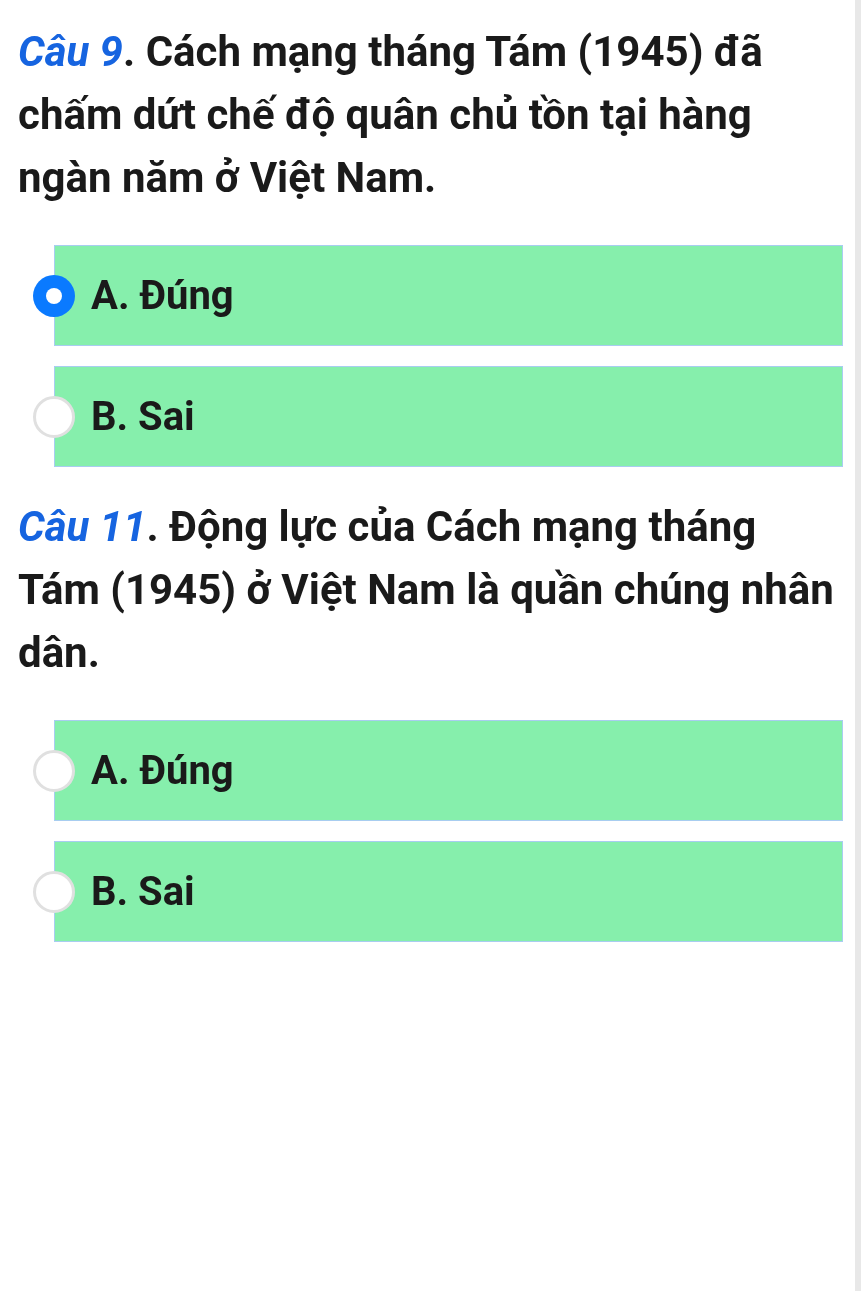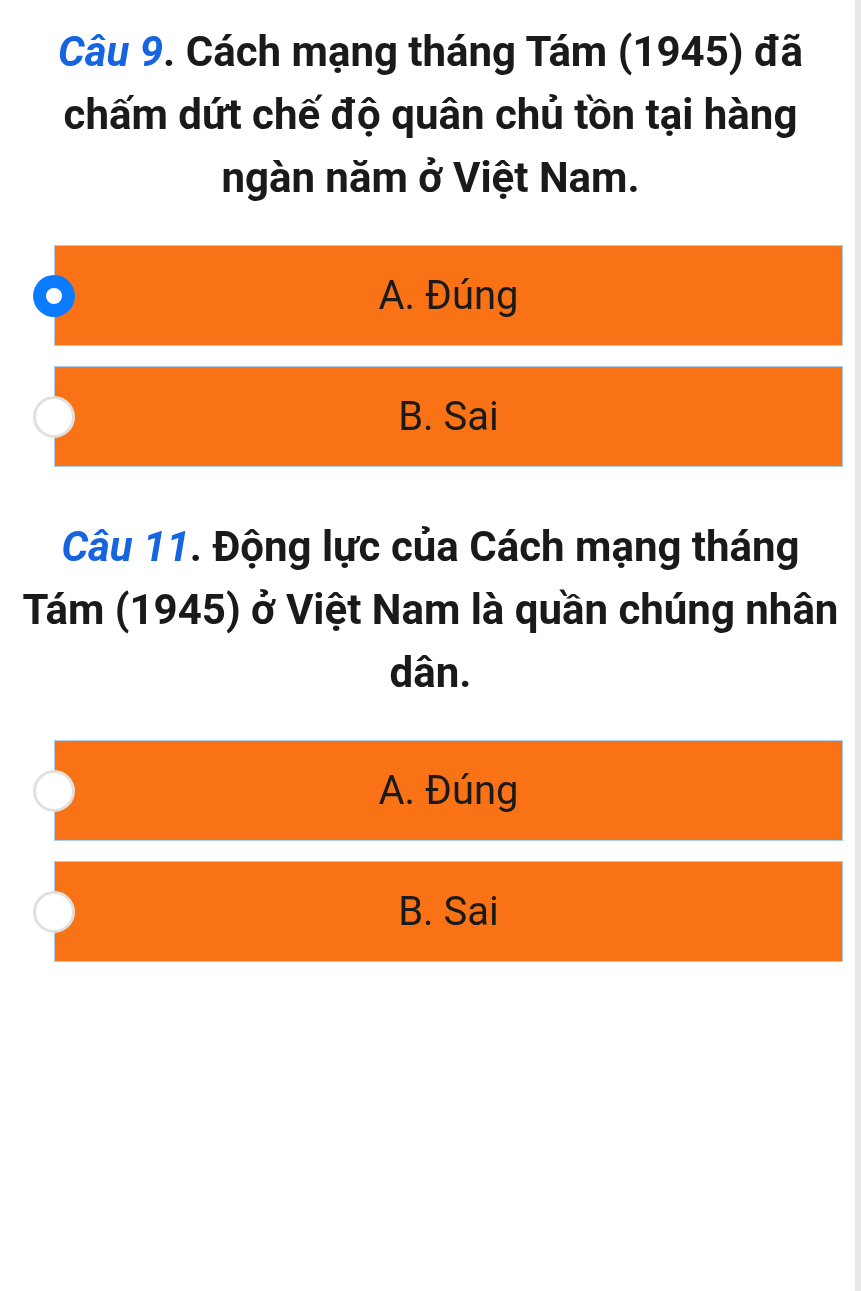--- a/index.html
+++ b/index.html
@@ -8,22 +8,21 @@
       box-sizing: border-box;
     }
     body {
       font-family: -apple-system, BlinkMacSystemFont, "Segoe UI", Roboto, Helvetica, Arial, sans-serif;
       background: #ffffff;
       padding: 20px 18px;
       width: 861px;
       color: #1a1a1a;
     }
     .question-block {
-      margin-bottom: 48px;
-      text-align: center;
+      margin-bottom: 28px;
     }
     .question-text {
       font-size: 42px;
       font-weight: 700;
       line-height: 1.5;
       color: #1a1a1a;
       margin-bottom: 36px;
     }
     .question-number {
       font-style: italic;
@@ -35,24 +34,24 @@
     }
     .option-row {
       display: flex;
       align-items: center;
       margin-bottom: 20px;
       position: relative;
     }
     .option-box {
       flex: 1;
       border: 1px solid #a8cdf0;
-      background: #f97316;
+      background: #86efac;
       padding: 26px 36px;
       font-size: 40px;
-      font-weight: 400;
+      font-weight: 700;
       color: #1a1a1a;
       margin-left: 0;
     }
     .radio-wrapper {
       position: absolute;
       left: -22px;
       width: 44px;
       height: 44px;
       display: flex;
       align-items: center;

